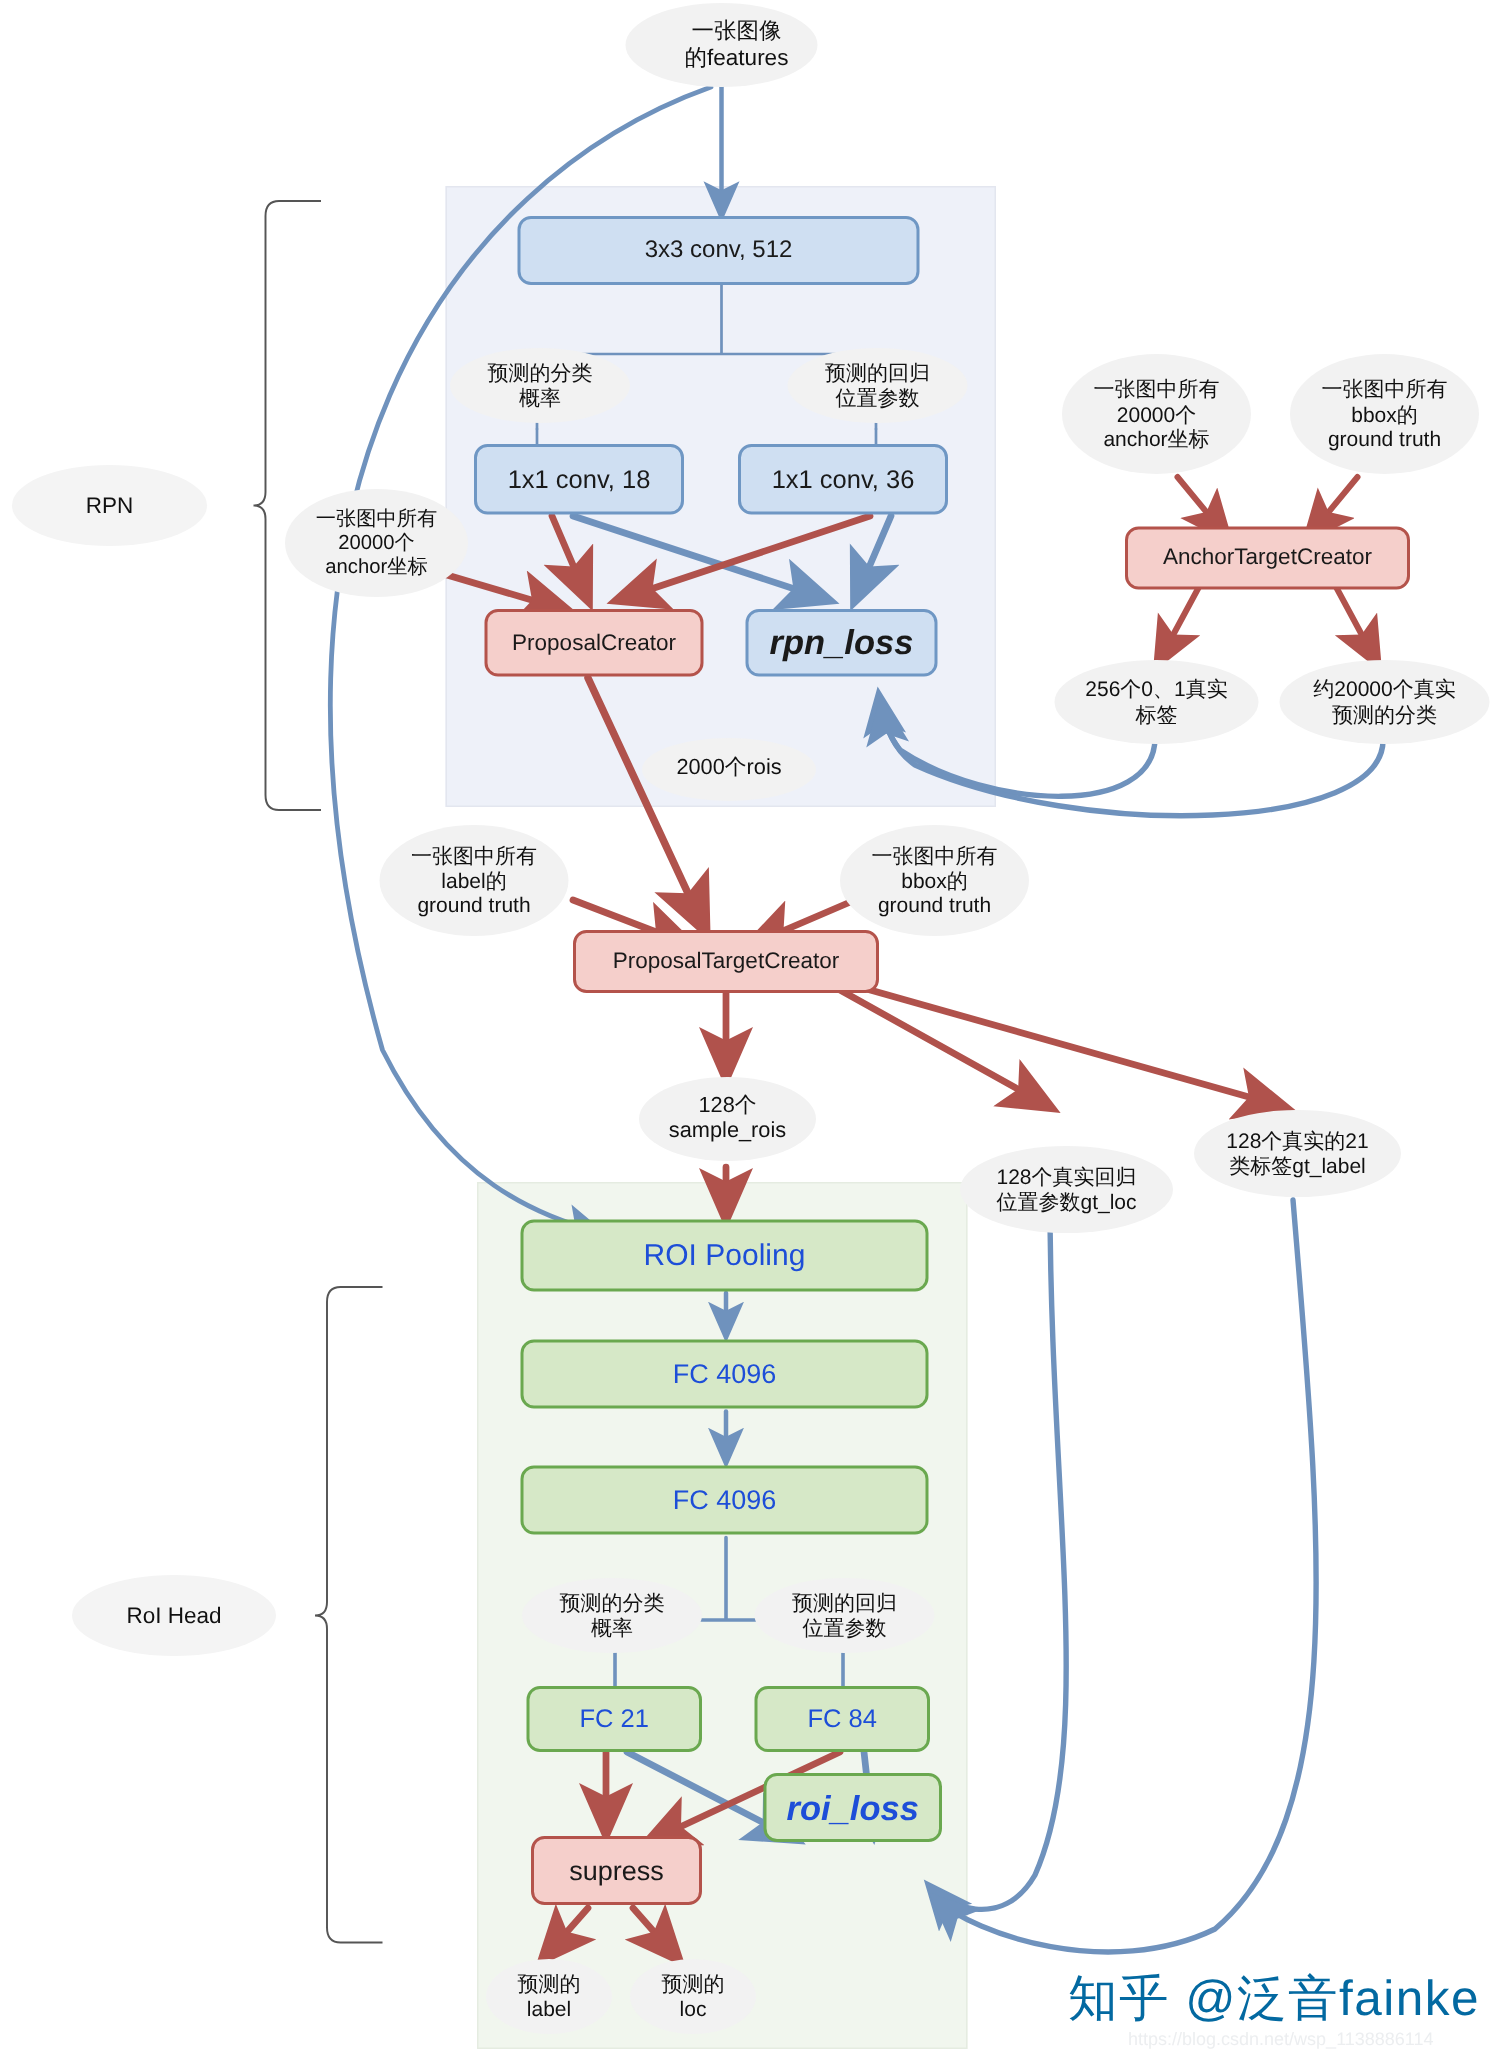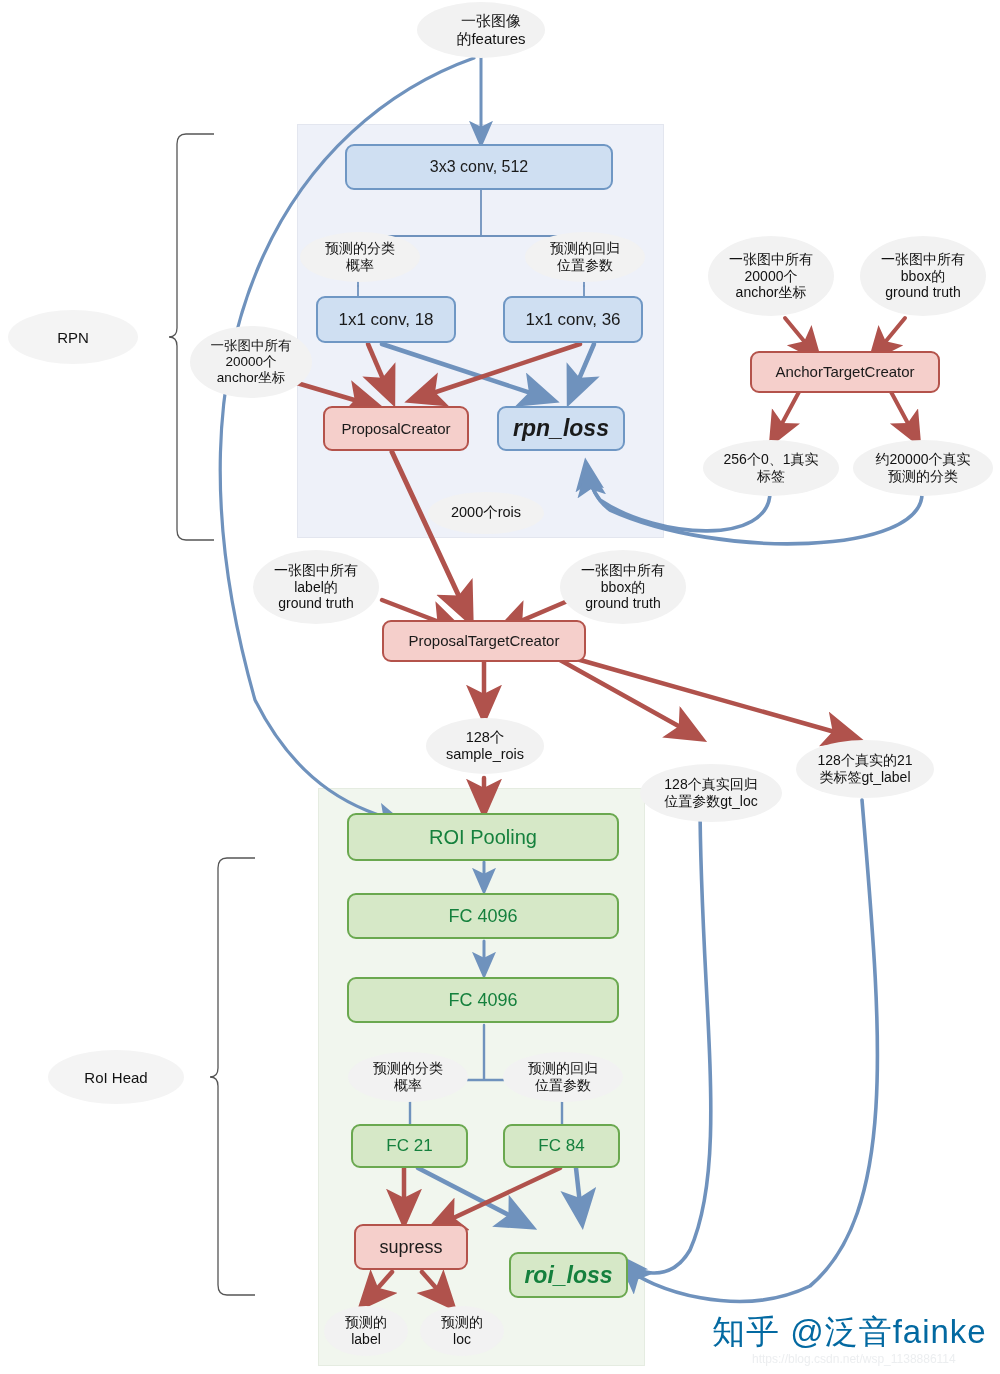--- a/index.html
+++ b/index.html
@@ -6,21 +6,21 @@
   body{font-family:"Liberation Sans","DejaVu Sans",sans-serif;}
   #stage{position:relative;width:1000px;height:1374px;background:#fff;overflow:hidden;}
   svg.layer{position:absolute;left:0;top:0;width:1000px;height:1374px;}
   .node{position:absolute;box-sizing:border-box;display:flex;align-items:center;justify-content:center;text-align:center;border-radius:9px;}
   .node span{display:block;line-height:1.15;}
   
   .blue{background:#cfdff2;border:2.5px solid #6f97c4;color:#1a1a1a;}
   
   .red{background:#f5cfcb;border:2.5px solid #b4534b;color:#1a1a1a;}
   
-  .green{background:#d6e8c7;border:2.5px solid #6aa84f;color:#15803d;}
+  .green{background:#d6e8c7;border:2.5px solid #6aa84f;color:#1d4ed8;}
   .bold-ital{font-weight:bold;font-style:italic;}
   .ellipse{position:absolute;display:flex;align-items:center;justify-content:center;text-align:center;
            border-radius:50%;background:#f2f2f2;color:#111;}
   .ellipse span{display:block;line-height:1.18;}
   .grouplabel{position:absolute;display:flex;align-items:center;justify-content:center;
               border-radius:50%;background:#f4f4f4;color:#111;}
   .container{position:absolute;box-sizing:border-box;}
   .rpn-box{background:#eef1f9;border:1px solid #e3e6ef;}
   .roi-box{background:#f1f6ee;border:1px solid #e5ece1;}
   .watermark{position:absolute;color:#0369a1;font-size:33px;letter-spacing:1px;white-space:nowrap;}
@@ -214,21 +214,21 @@
     <span>RoI Head</span>
   </div>
 
   <div class="node blue" style="left:345px;top:144px;width:268px;height:46px;font-size:16px;">
     <span>3x3 conv, 512</span>
   </div>
 
   <div class="node blue" style="left:316px;top:296px;width:140px;height:47px;font-size:17px;">
     <span>1x1 conv, 18</span>
   </div>
-  <div class="node blue" style="left:503px;top:296px;width:140px;height:47px;font-size:17px;">
+  <div class="node blue" style="left:492px;top:296px;width:140px;height:47px;font-size:17px;">
     <span>1x1 conv, 36</span>
   </div>
 
   <div class="node red" style="left:323px;top:406px;width:146px;height:45px;font-size:15px;">
     <span>ProposalCreator</span>
   </div>
   <div class="node blue bold-ital" style="left:497px;top:406px;width:128px;height:45px;font-size:23px;">
     <span>rpn_loss</span>
   </div>
 
@@ -253,21 +253,21 @@
   <div class="node green" style="left:351px;top:1124px;width:117px;height:44px;font-size:17px;">
     <span>FC 21</span>
   </div>
   <div class="node green" style="left:503px;top:1124px;width:117px;height:44px;font-size:17px;">
     <span>FC 84</span>
   </div>
 
   <div class="node red" style="left:354px;top:1224px;width:114px;height:46px;font-size:18px;">
     <span>supress</span>
   </div>
-  <div class="node green bold-ital" style="left:509px;top:1252px;width:119px;height:46px;font-size:23px;">
+  <div class="node green bold-ital" style="left:509px;top:1182px;width:119px;height:46px;font-size:23px;">
     <span>roi_loss</span>
   </div>
 
   <div class="watermark" style="left:712px;top:1310px;">
     <span>知乎 @泛音fainke</span>
   </div>
   <div class="watermark2" style="left:752px;top:1352px;">
     <span>https://blog.csdn.net/wsp_1138886114</span>
   </div>
 

